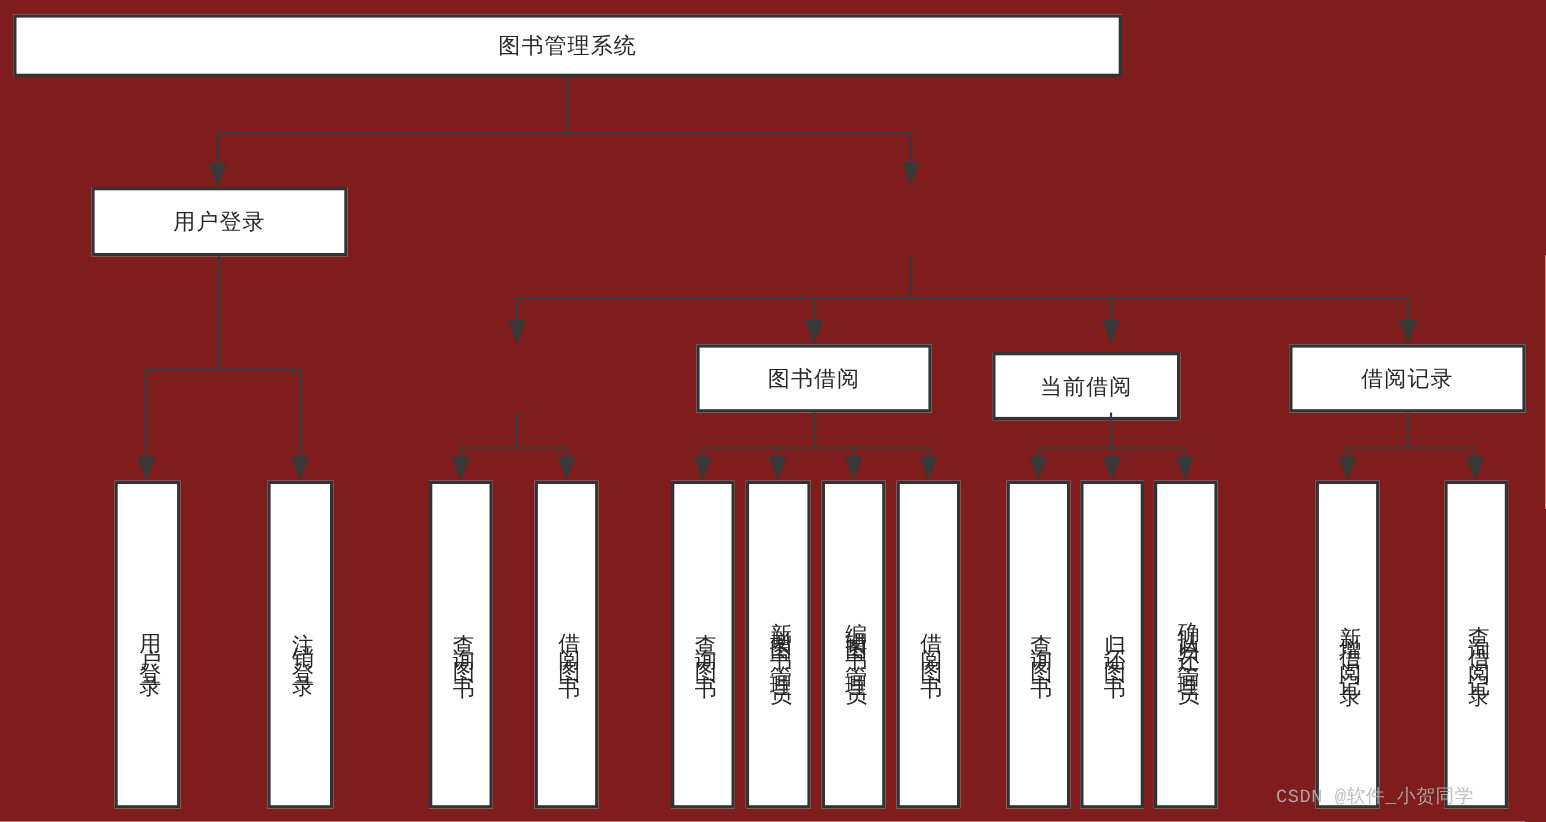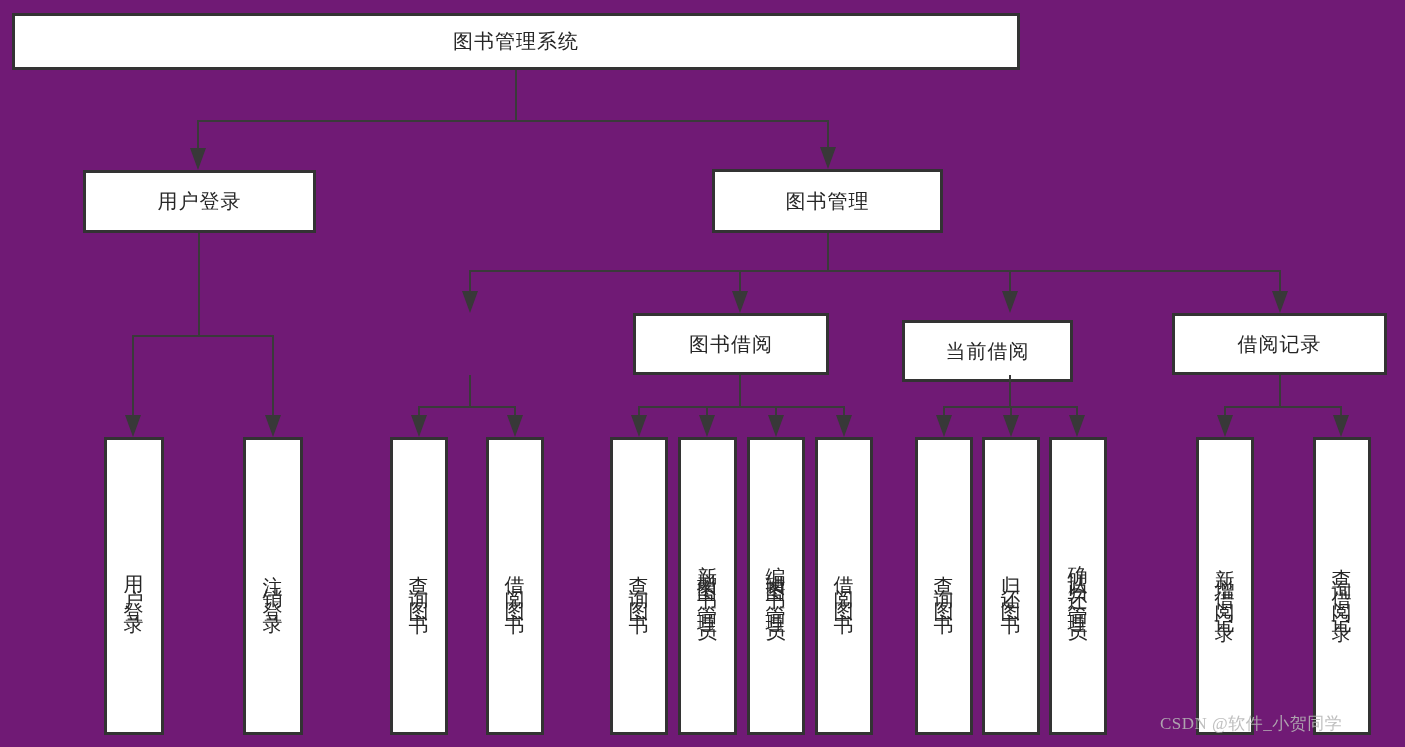--- a/index.html
+++ b/index.html
@@ -1,18 +1,18 @@
 <!DOCTYPE html>
 <html><head>
 <meta charset="utf-8">
 <style>
   html,body{margin:0;padding:0;background:#fff;}
   #canvas{
-    position:relative;width:1405px;height:747px;background:#701a75;overflow:hidden;
-    font-family:Liberation Serif, serif;
+    position:relative;width:1405px;height:747px;background:#7f1d1d;overflow:hidden;
+    font-family:Liberation Mono, monospace;
   }
   .node{
     position:absolute;background:#ffffff;border:3px solid #333333;box-sizing:border-box;
     display:flex;align-items:center;justify-content:center;color:#262626;
   }
   .hlabel{font-size:20px;letter-spacing:1px;white-space:nowrap;color:#262626;}
   .vlabel{
     writing-mode:vertical-rl;text-orientation:mixed;font-size:20px;color:#262626;
     white-space:nowrap;line-height:1;
   }
@@ -42,43 +42,40 @@
   <div class="ln" style="left:515px;top:70px;width:2px;height:50px;"></div>
   <div class="ln" style="left:197px;top:120px;width:632px;height:2px;"></div>
   <div class="ln" style="left:197px;top:120px;width:2px;height:30px;"></div>
   <div class="ah" style="left:190px;top:148px;"></div>
   <div class="ln" style="left:827px;top:120px;width:2px;height:30px;"></div>
   <div class="ah" style="left:820px;top:147px;"></div>
 
   <div class="node" style="left:83px;top:170px;width:233px;height:63px;">
     <span class="hlabel">用户登录</span>
   </div>
-  <div class="node" style="left:712px;top:169px;width:231px;height:64px;">
-    <span class="hlabel">图书管理</span>
-  </div>
 
   <div class="ln" style="left:198px;top:233px;width:2px;height:102px;"></div>
   <div class="ln" style="left:132px;top:335px;width:142px;height:2px;"></div>
   <div class="ln" style="left:132px;top:335px;width:2px;height:82px;"></div>
   <div class="ah" style="left:125px;top:415px;"></div>
   <div class="ln" style="left:272px;top:335px;width:2px;height:82px;"></div>
   <div class="ah" style="left:265px;top:415px;"></div>
 
   <div class="ln" style="left:827px;top:233px;width:2px;height:37px;"></div>
   <div class="ln" style="left:469px;top:270px;width:812px;height:2px;"></div>
   <div class="ln" style="left:469px;top:270px;width:2px;height:22px;"></div>
   <div class="ah" style="left:462px;top:291px;"></div>
   <div class="ln" style="left:739px;top:270px;width:2px;height:22px;"></div>
   <div class="ah" style="left:732px;top:291px;"></div>
   <div class="ln" style="left:1009px;top:270px;width:2px;height:22px;"></div>
   <div class="ah" style="left:1002px;top:291px;"></div>
   <div class="ln" style="left:1279px;top:270px;width:2px;height:22px;"></div>
   <div class="ah" style="left:1272px;top:291px;"></div>
 
-  <div class="node" style="left:633px;top:313px;width:196px;height:62px;">
+  <div class="node" style="left:633px;top:313px;width:214px;height:62px;">
     <span class="hlabel">图书借阅</span>
   </div>
   <div class="node" style="left:902px;top:320px;width:171px;height:62px;">
     <span class="hlabel">当前借阅</span>
   </div>
   <div class="node" style="left:1172px;top:313px;width:215px;height:62px;">
     <span class="hlabel">借阅记录</span>
   </div>
 
   <div class="ln" style="left:469px;top:375px;width:2px;height:31px;"></div>

